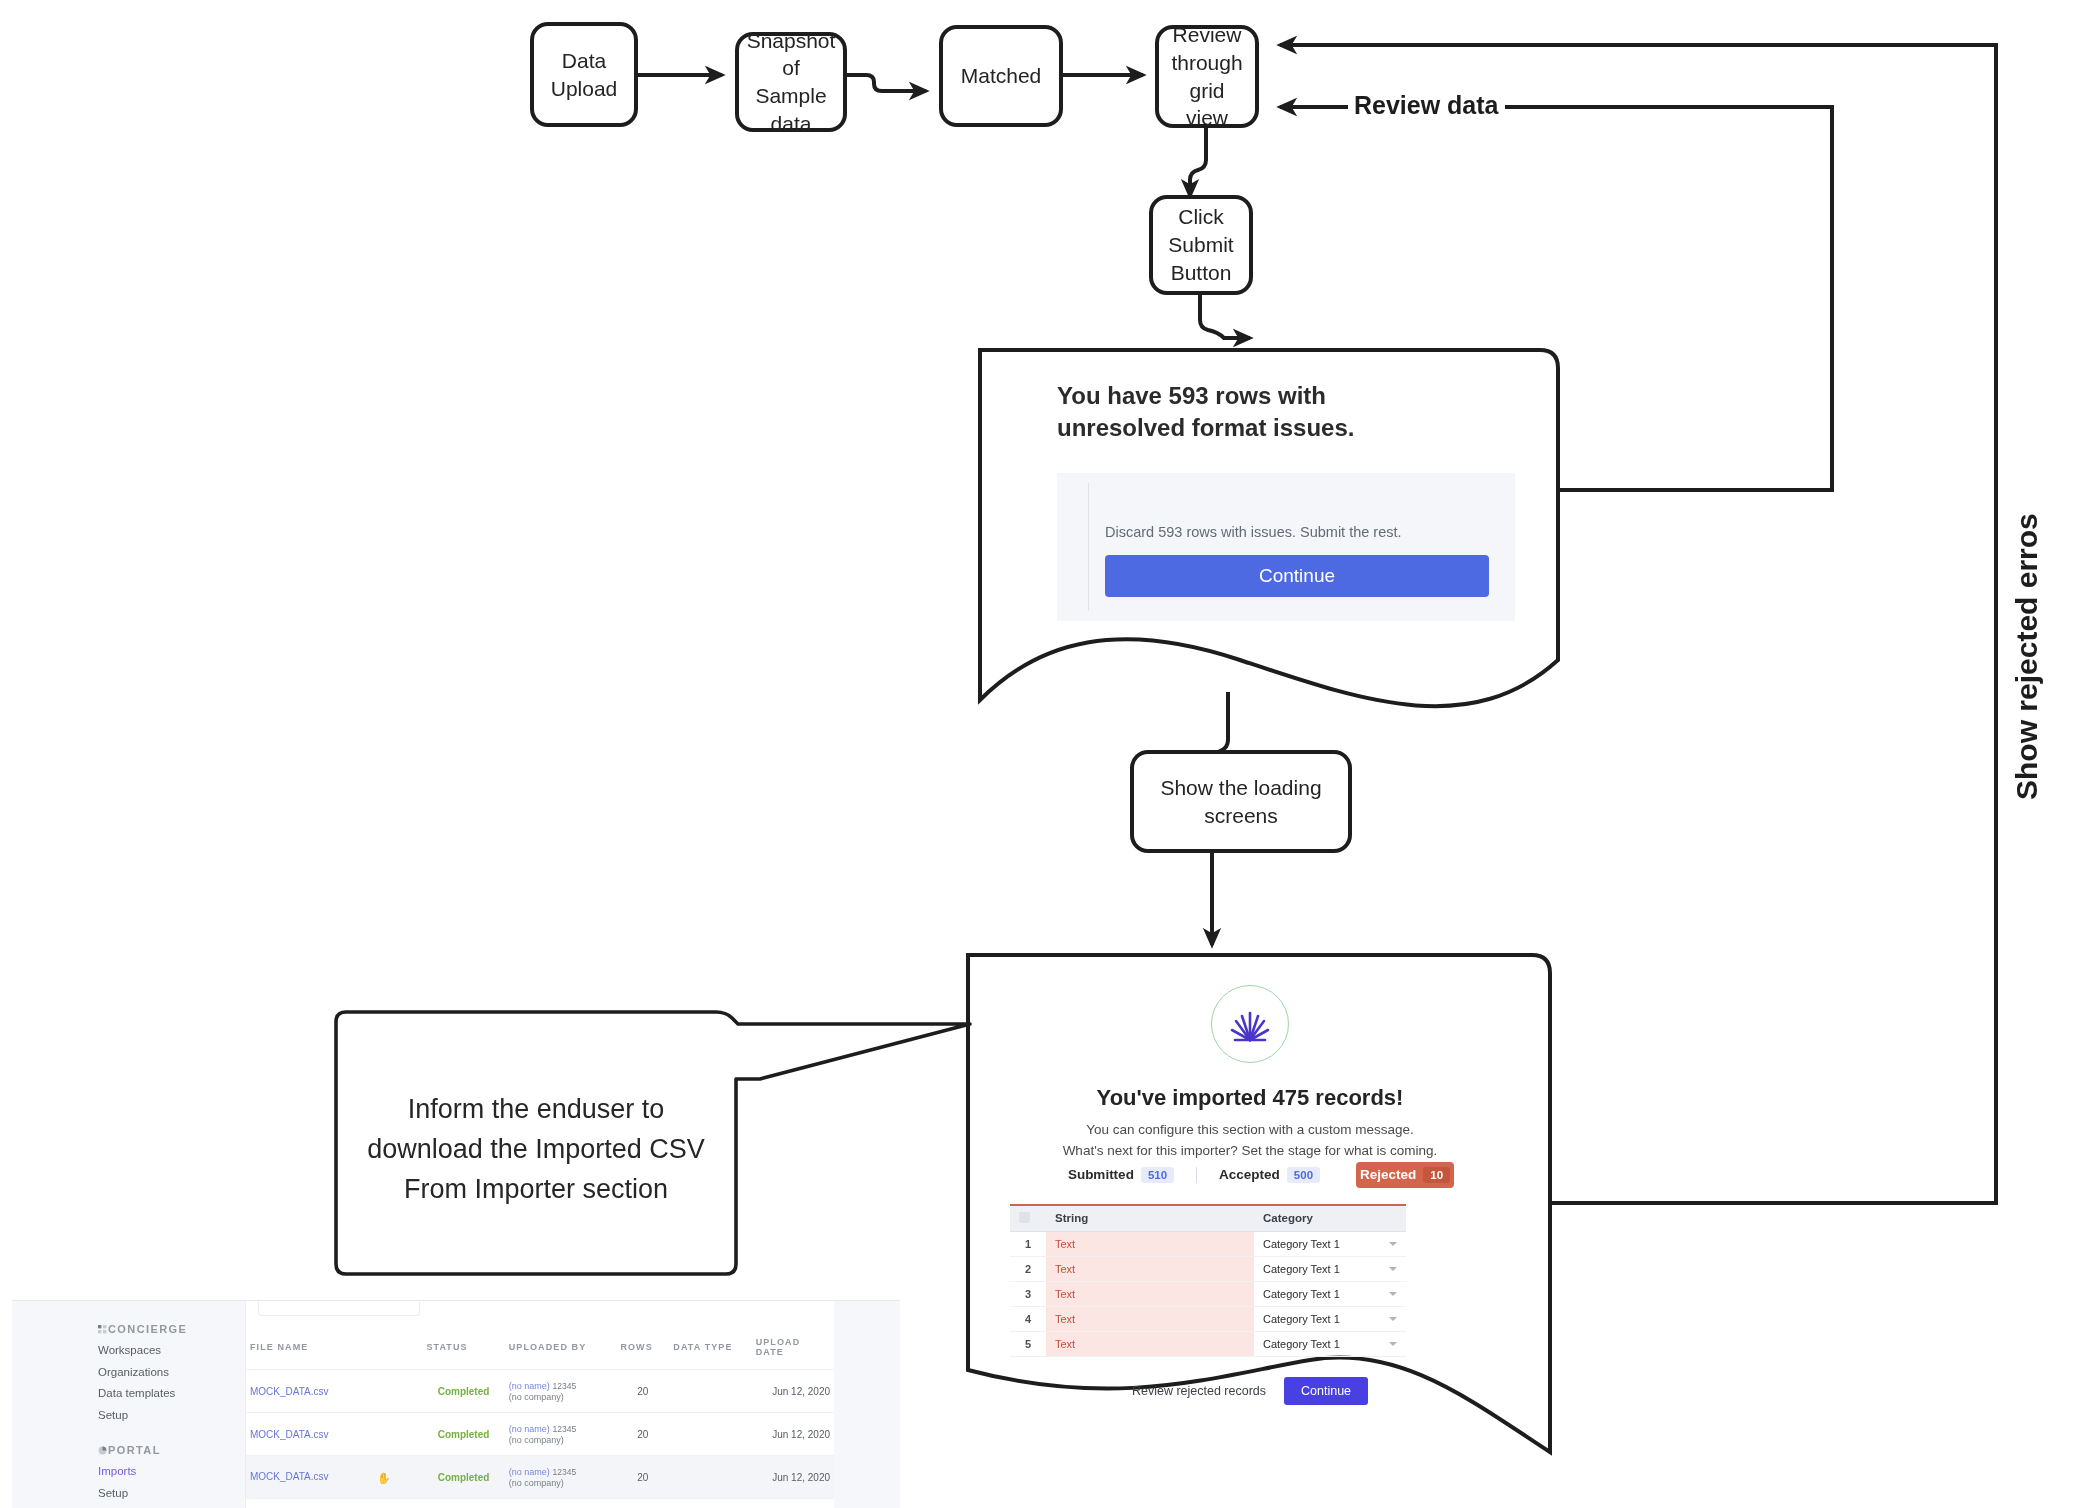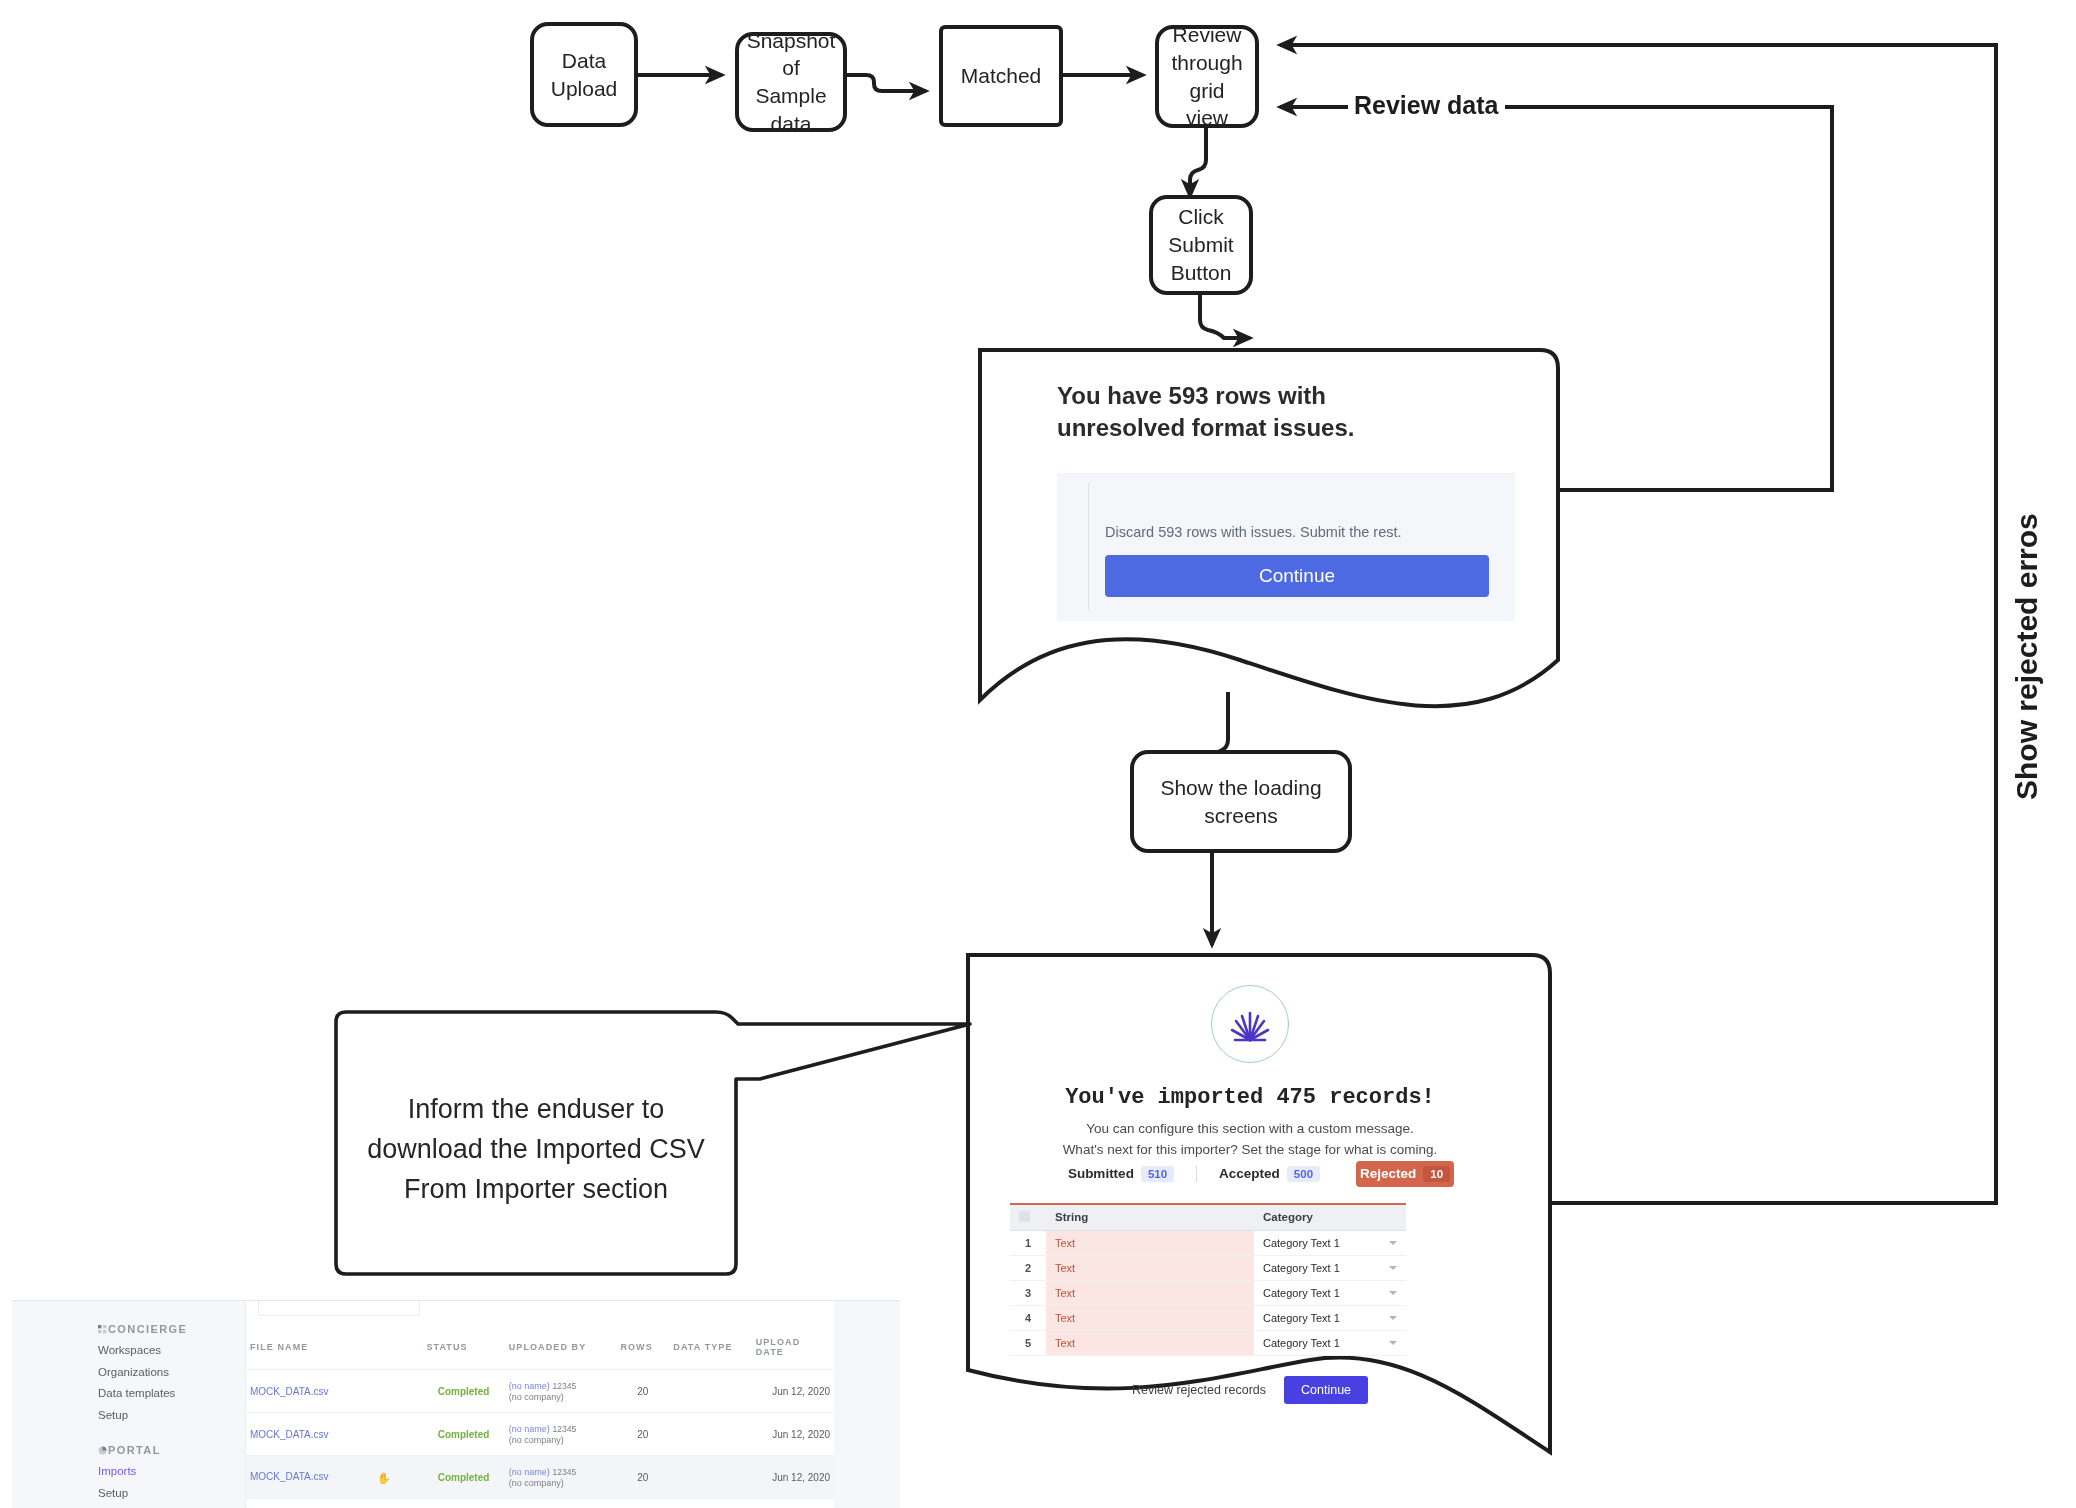--- a/index.html
+++ b/index.html
@@ -122,21 +122,20 @@
     border: 1.5px solid #9ed6a8;
     display: flex; align-items: center; justify-content: center;
     margin: 0 auto;
   }
   .succ-h1 {
     text-align: center;
     font-weight: bold;
     font-size: 22px;
     color: #242424;
     margin-top: 22px;
-    font-family: Liberation Mono, monospace;
   }
   .succ-sub {
     text-align: center;
     font-size: 13.5px;
     color: #4a4a4a;
     line-height: 1.55;
     margin-top: 9px;
   }
   .succ-stats {
     display: flex;
@@ -357,21 +356,21 @@
 </svg>
 
 <div class="flow-box" style="left:530px; top:22px; width:108px; height:105px;">
   <span>Data Upload</span>
 </div>
 
 <div class="flow-box" style="left:735px; top:32px; width:112px; height:100px;">
   <span>Snapshot of Sample data</span>
 </div>
 
-<div class="flow-box" style="left:939px; top:25px; width:124px; height:102px;border-radius:6px;">
+<div class="flow-box" style="left:939px; top:25px; width:124px; height:102px;">
   <span>Matched</span>
 </div>
 
 <div class="flow-box" style="left:1155px; top:25px; width:104px; height:103px;">
   <span>Review through grid view</span>
 </div>
 
 <div class="flow-box" style="left:1149px; top:195px; width:104px; height:100px;">
   <span>Click Submit Button</span>
 </div>

